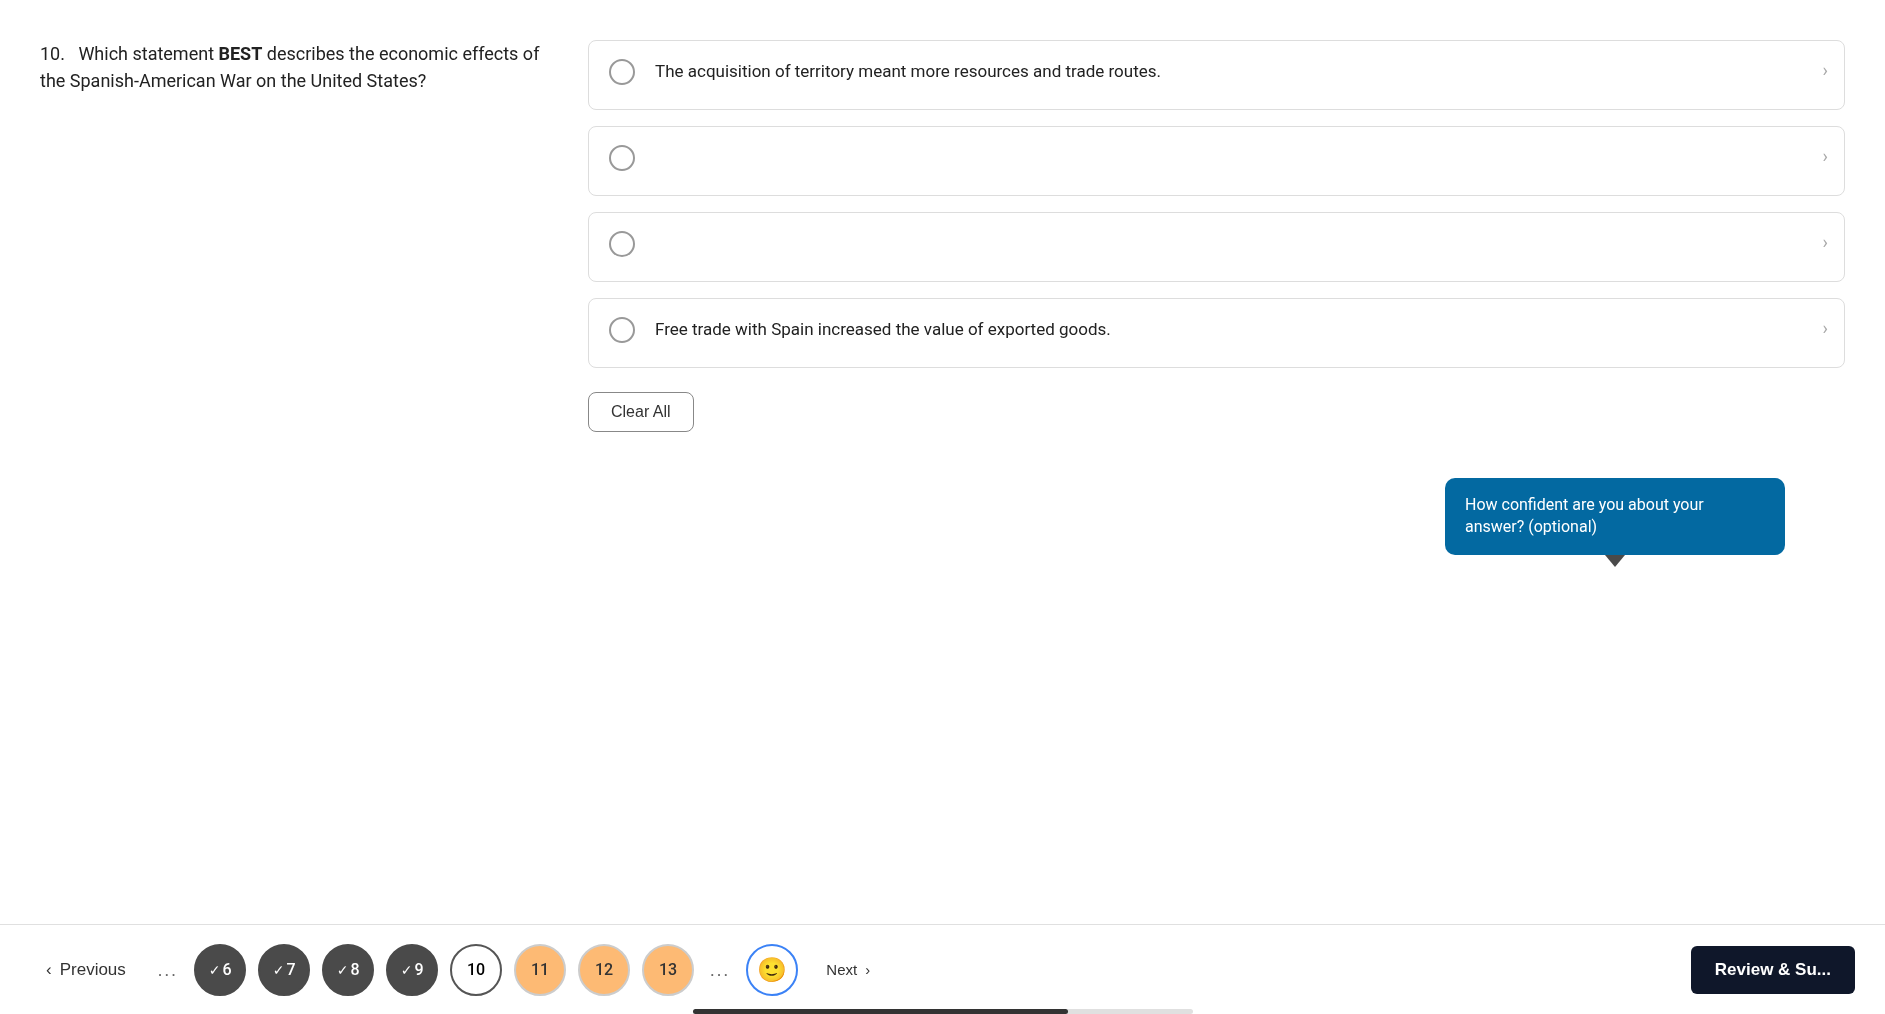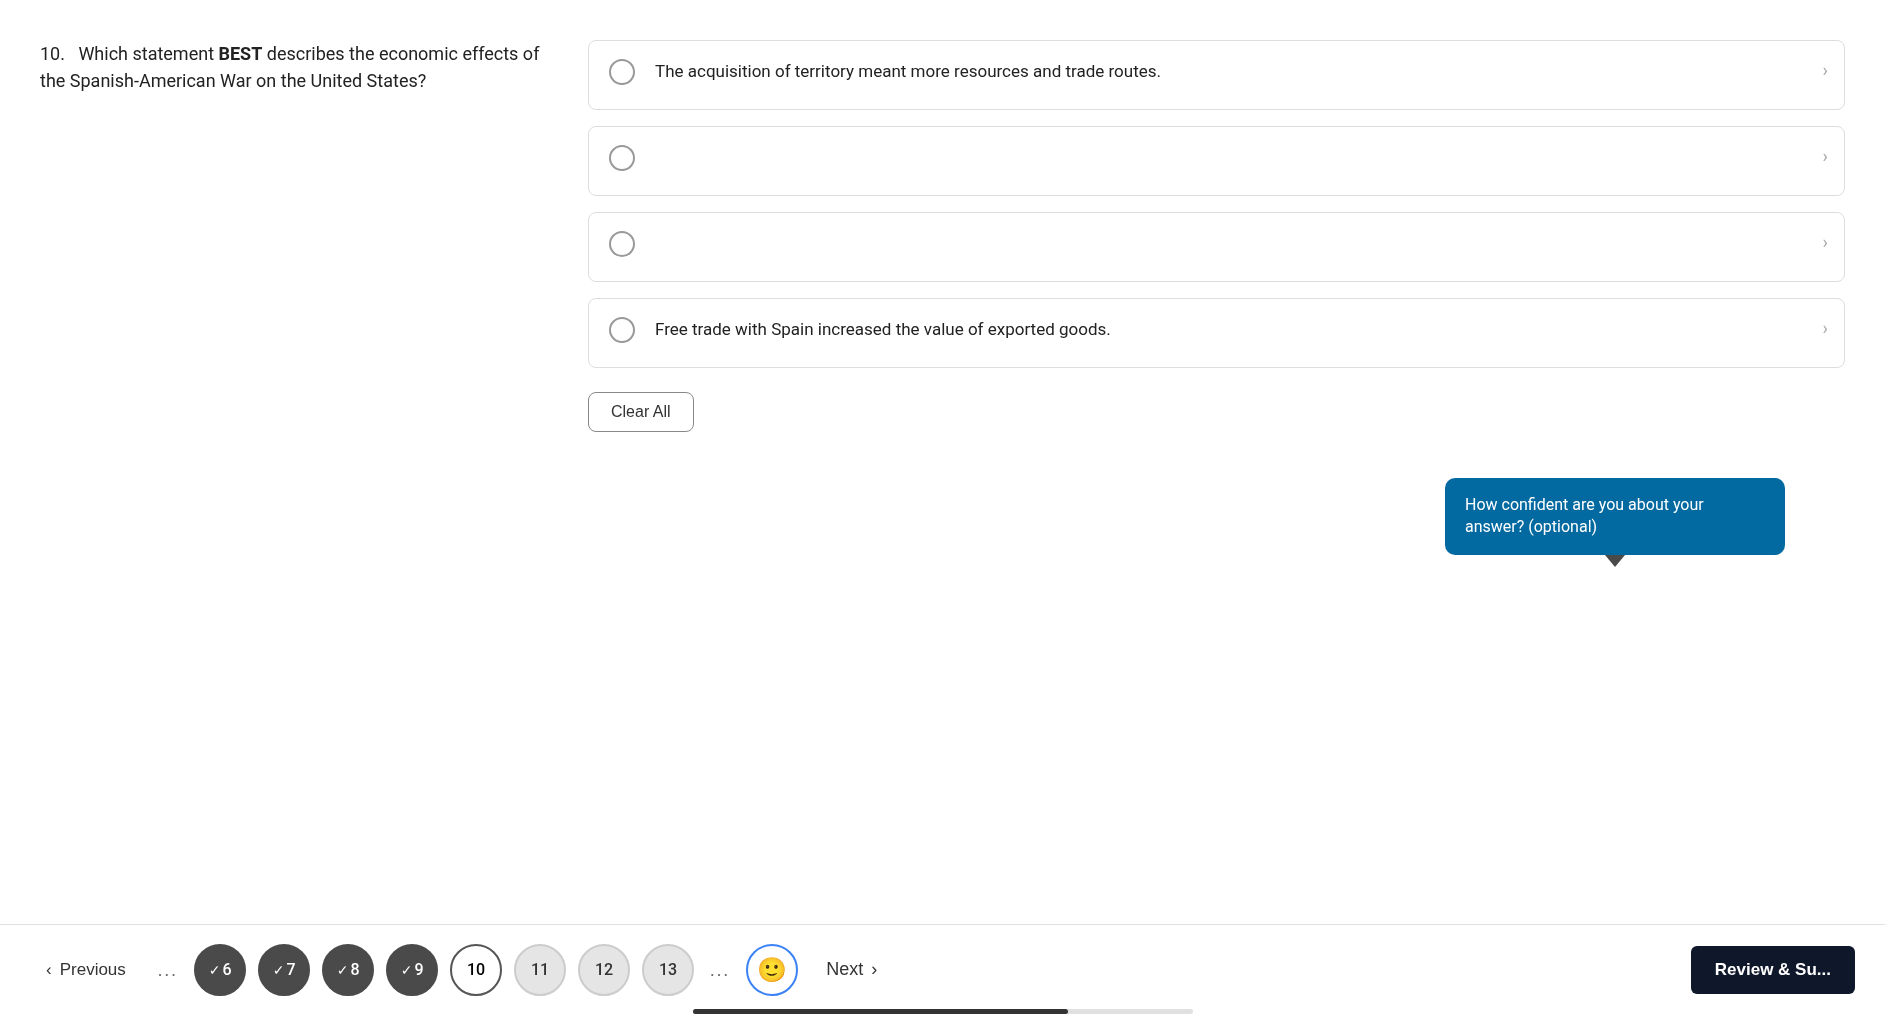--- a/index.html
+++ b/index.html
@@ -153,21 +153,21 @@
       color: #666;
       letter-spacing: 2px;
       padding: 0 4px;
     }
 
     .nav-page-btn {
       width: 52px;
       height: 52px;
       border-radius: 50%;
       border: 2px solid #ccc;
-      background: #e5e5e5;
+      background: #fdba74;
       display: flex;
       align-items: center;
       justify-content: center;
       font-size: 16px;
       font-weight: 500;
       cursor: pointer;
       color: #333;
       position: relative;
       flex-shrink: 0;
     }
@@ -186,21 +186,21 @@
 
     .check-icon {
       font-size: 14px;
       margin-right: 2px;
     }
 
     .nav-next-btn {
       display: flex;
       align-items: center;
       gap: 8px;
-      font-size: 18px;
+      font-size: 15px;
       color: #333;
       cursor: pointer;
       padding: 8px 16px;
       border-radius: 6px;
       background: none;
       border: none;
       font-weight: 500;
     }
 
     .smile-btn {

